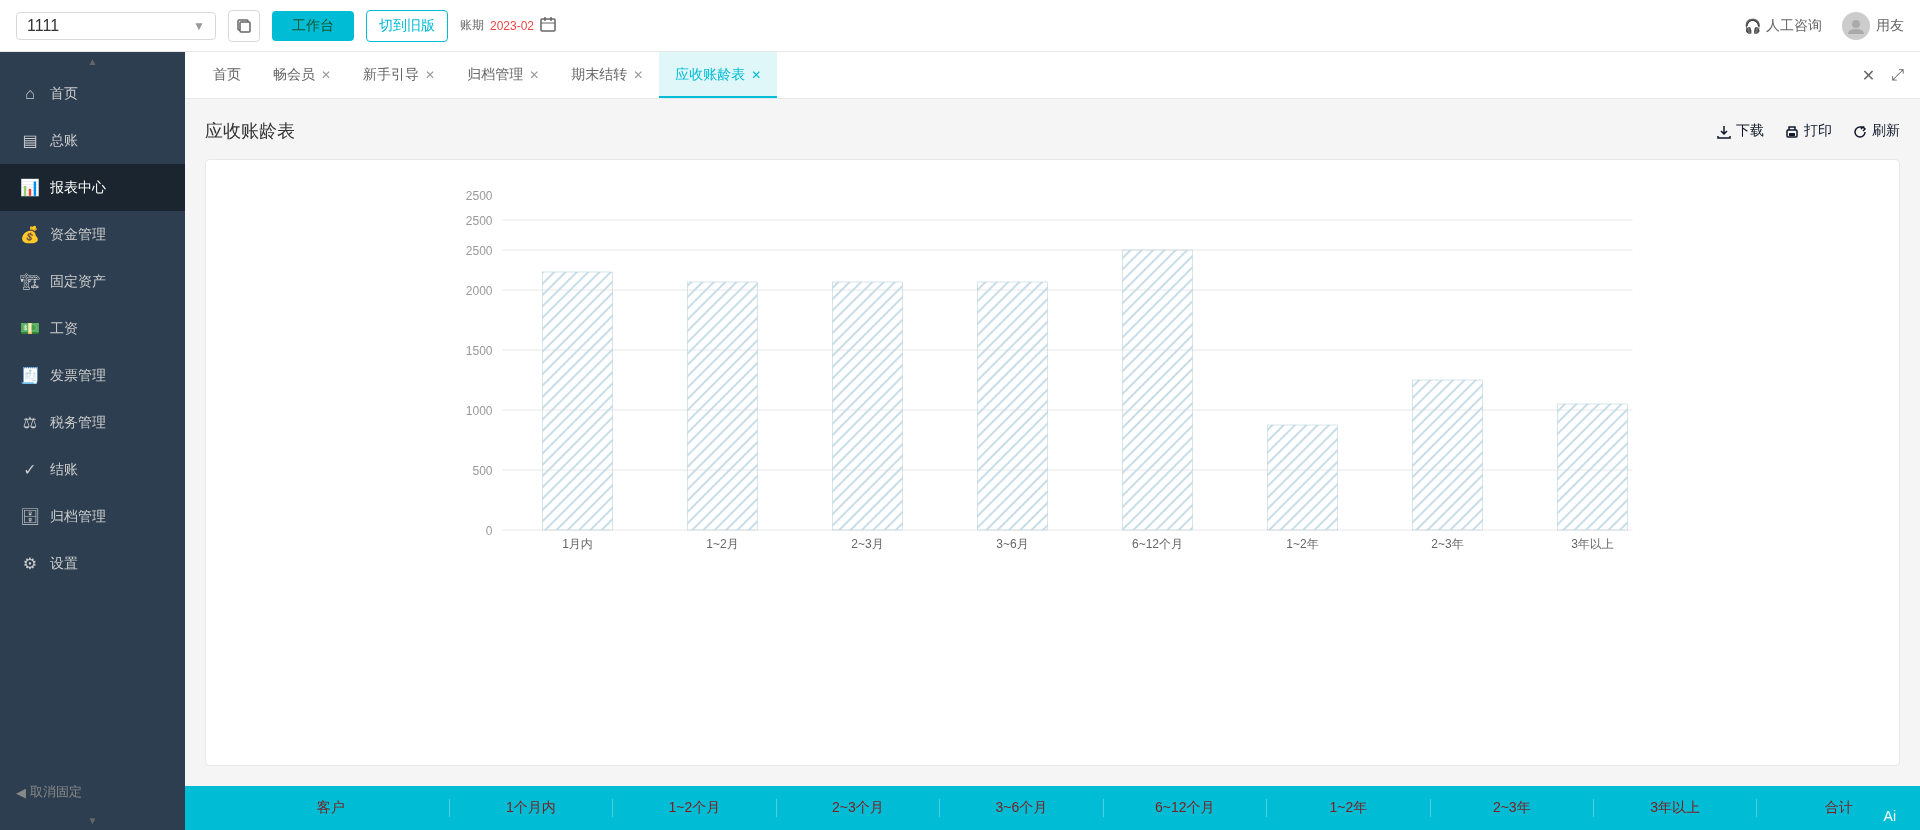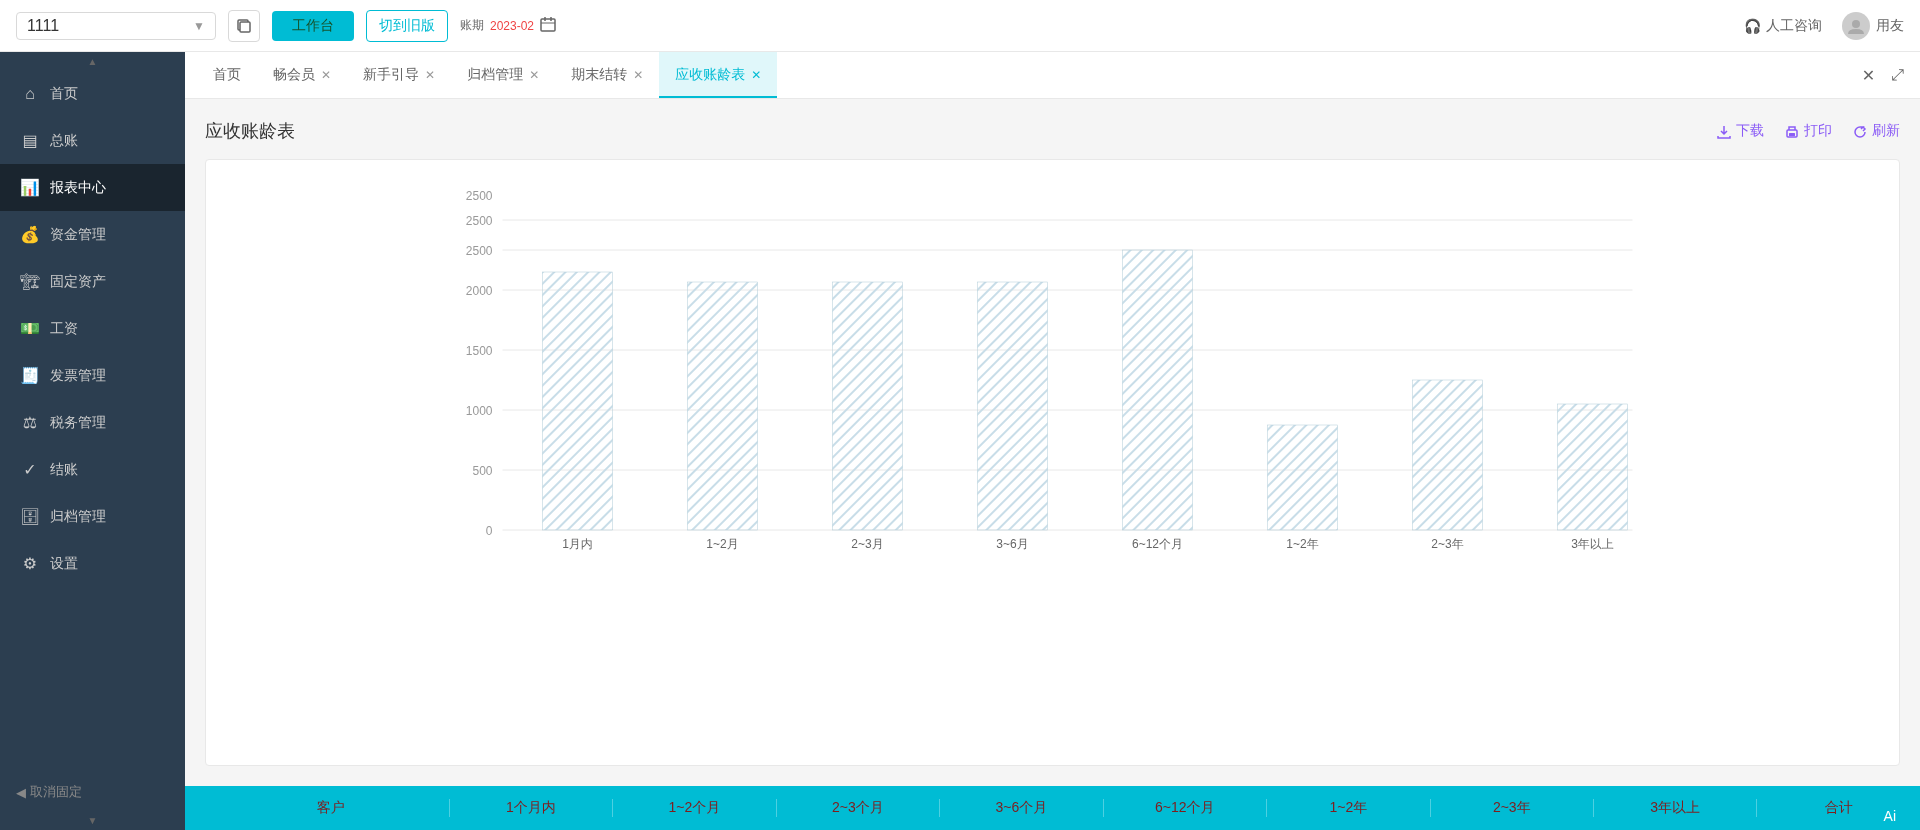--- a/index.html
+++ b/index.html
@@ -86,21 +86,21 @@
     .tab-item.active .tab-close { color: #00bcd4; }
     .tab-bar-actions { margin-left: auto; display: flex; align-items: center; gap: 8px; }
     .tab-action-btn { color: #666; cursor: pointer; font-size: 16px; padding: 4px; }
 
     
     .page-content { flex: 1; overflow-y: auto; padding: 20px; display: flex; flex-direction: column; }
     .page-header { display: flex; align-items: center; justify-content: space-between; margin-bottom: 16px; }
     .page-title { font-size: 18px; color: #333; font-weight: normal; }
     .page-actions { display: flex; align-items: center; gap: 20px; }
     .page-action-btn {
-      display: flex; align-items: center; gap: 4px; color: #8b5cf6; cursor: pointer;
+      display: flex; align-items: center; gap: 4px; color: #0f172a; cursor: pointer;
       font-size: 14px;
     }
 
     
     .chart-container {
       background: #fff; border: 1px solid #e8e8e8; border-radius: 4px;
       flex: 1; padding: 20px; position: relative; min-height: 400px;
     }
 
     

